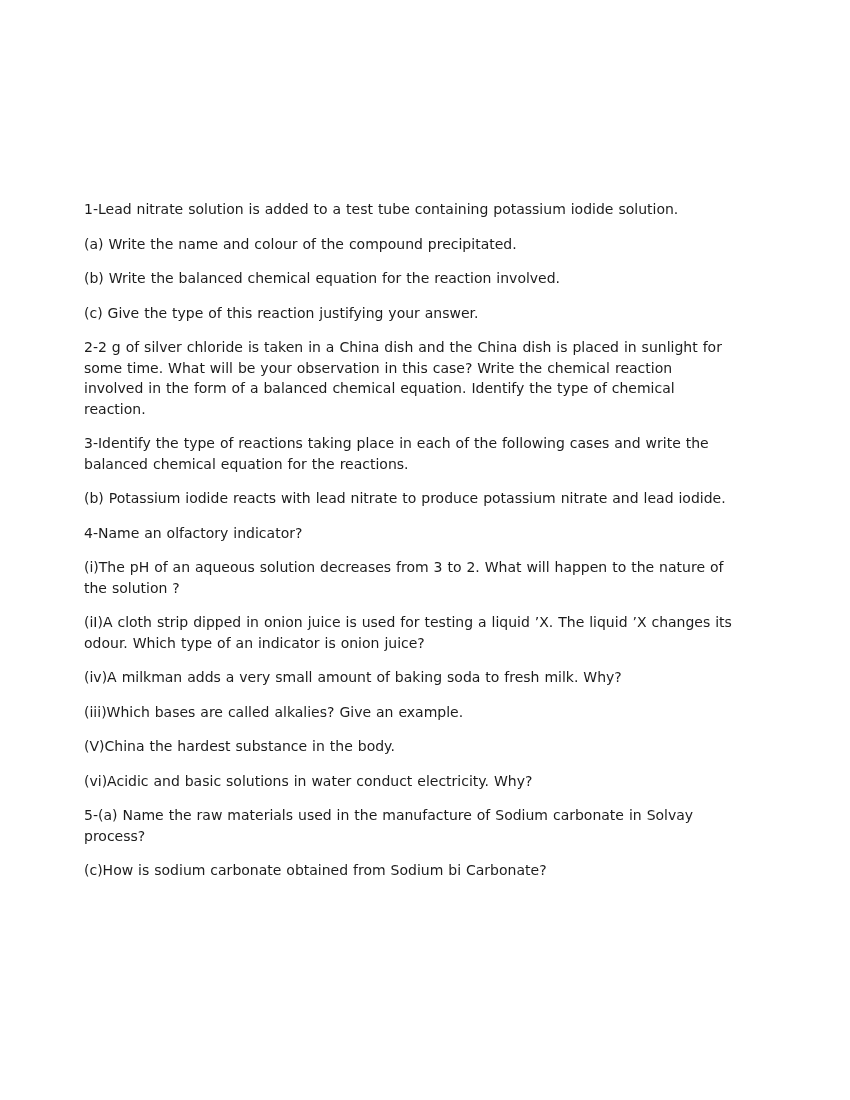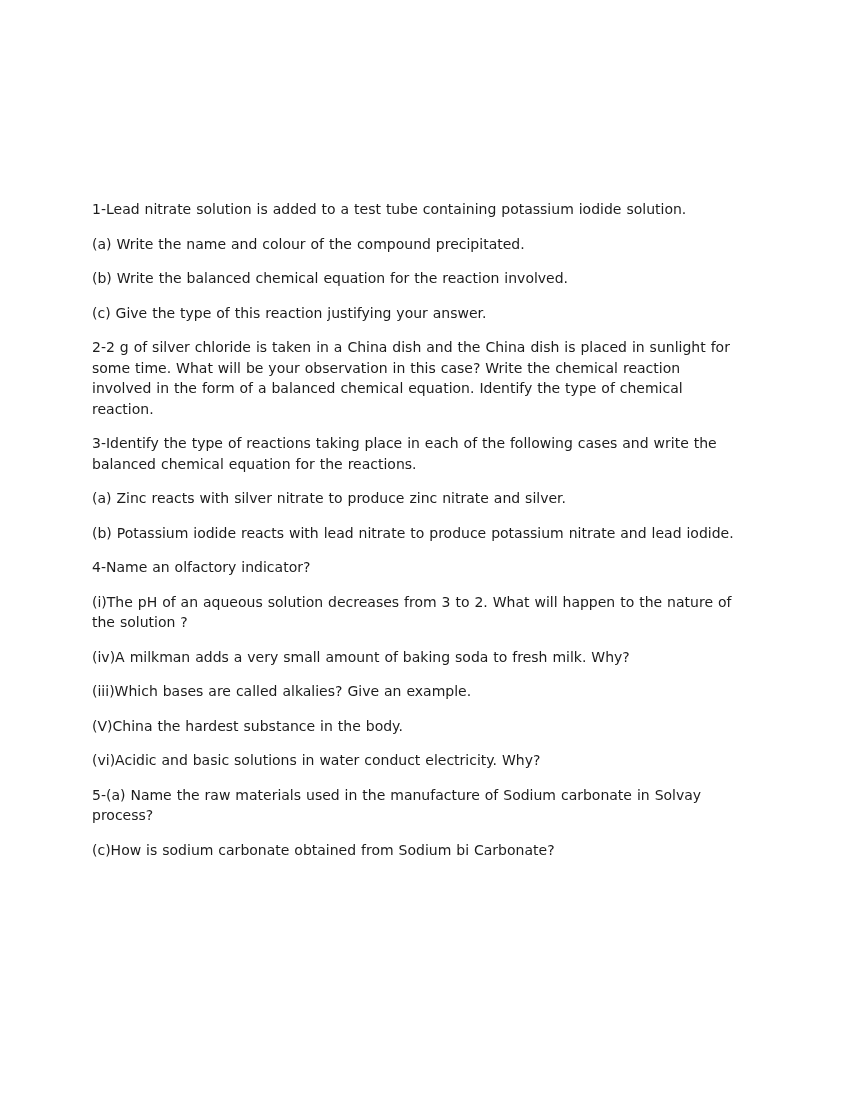--- a/index.html
+++ b/index.html
@@ -10,21 +10,21 @@
   .page {
     position: relative;
     width: 850px;
     height: 1100px;
     background: #ffffff;
     overflow: hidden;
   }
   .doc-body {
     position: absolute;
     top: 199px;
-    left: 92px;
+    left: 84px;
     width: 650px;
     font-family: "DejaVu Sans", "Liberation Sans", sans-serif;
     font-size: 14px;
     line-height: 20.5px;
     color: #1c1c1c;
     -webkit-font-smoothing: antialiased;
   }
   .doc-body p {
     margin: 0 0 14px 0;
     padding: 0;
@@ -36,24 +36,24 @@
 <body>
 
 <div class="page">
   <div class="doc-body">
     <p>1-Lead nitrate solution is added to a test tube containing potassium iodide solution.</p>
     <p>(a) Write the name and colour of the compound precipitated.</p>
     <p>(b) Write the balanced chemical equation for the reaction involved.</p>
     <p>(c) Give the type of this reaction justifying your answer.</p>
     <p>2-2 g of silver chloride is taken in a China dish and the China dish is placed in sunlight for some time. What will be your observation in this case? Write the chemical reaction involved in the form of a balanced chemical equation. Identify the type of chemical reaction.</p>
     <p>3-Identify the type of reactions taking place in each of the following cases and write the balanced chemical equation for the reactions.</p>
-    <p>(a) Zinc reacts with silver nitrate to produce zinc nitrate and silver.</p>
     <p>(b) Potassium iodide reacts with lead nitrate to produce potassium nitrate and lead iodide.</p>
     <p>4-Name an olfactory indicator?</p>
     <p>(i)The pH of an aqueous solution decreases from 3 to 2. What will happen to the nature of the solution ?</p>
+    <p>(iI)A cloth strip dipped in onion juice is used for testing a liquid ’X. The liquid ’X changes its odour. Which type of an indicator is onion juice?</p>
     <p>(iv)A milkman adds a very small amount of baking soda to fresh milk. Why?</p>
     <p>(iii)Which bases are called alkalies? Give an example.</p>
     <p>(V)China the hardest substance in the body.</p>
     <p>(vi)Acidic and basic solutions in water conduct electricity. Why?</p>
     <p>5-(a) Name the raw materials used in the manufacture of Sodium carbonate in Solvay process?</p>
     <p>(c)How is sodium carbonate obtained from Sodium bi Carbonate?</p>
   </div>
 </div>
 
 </body></html>

